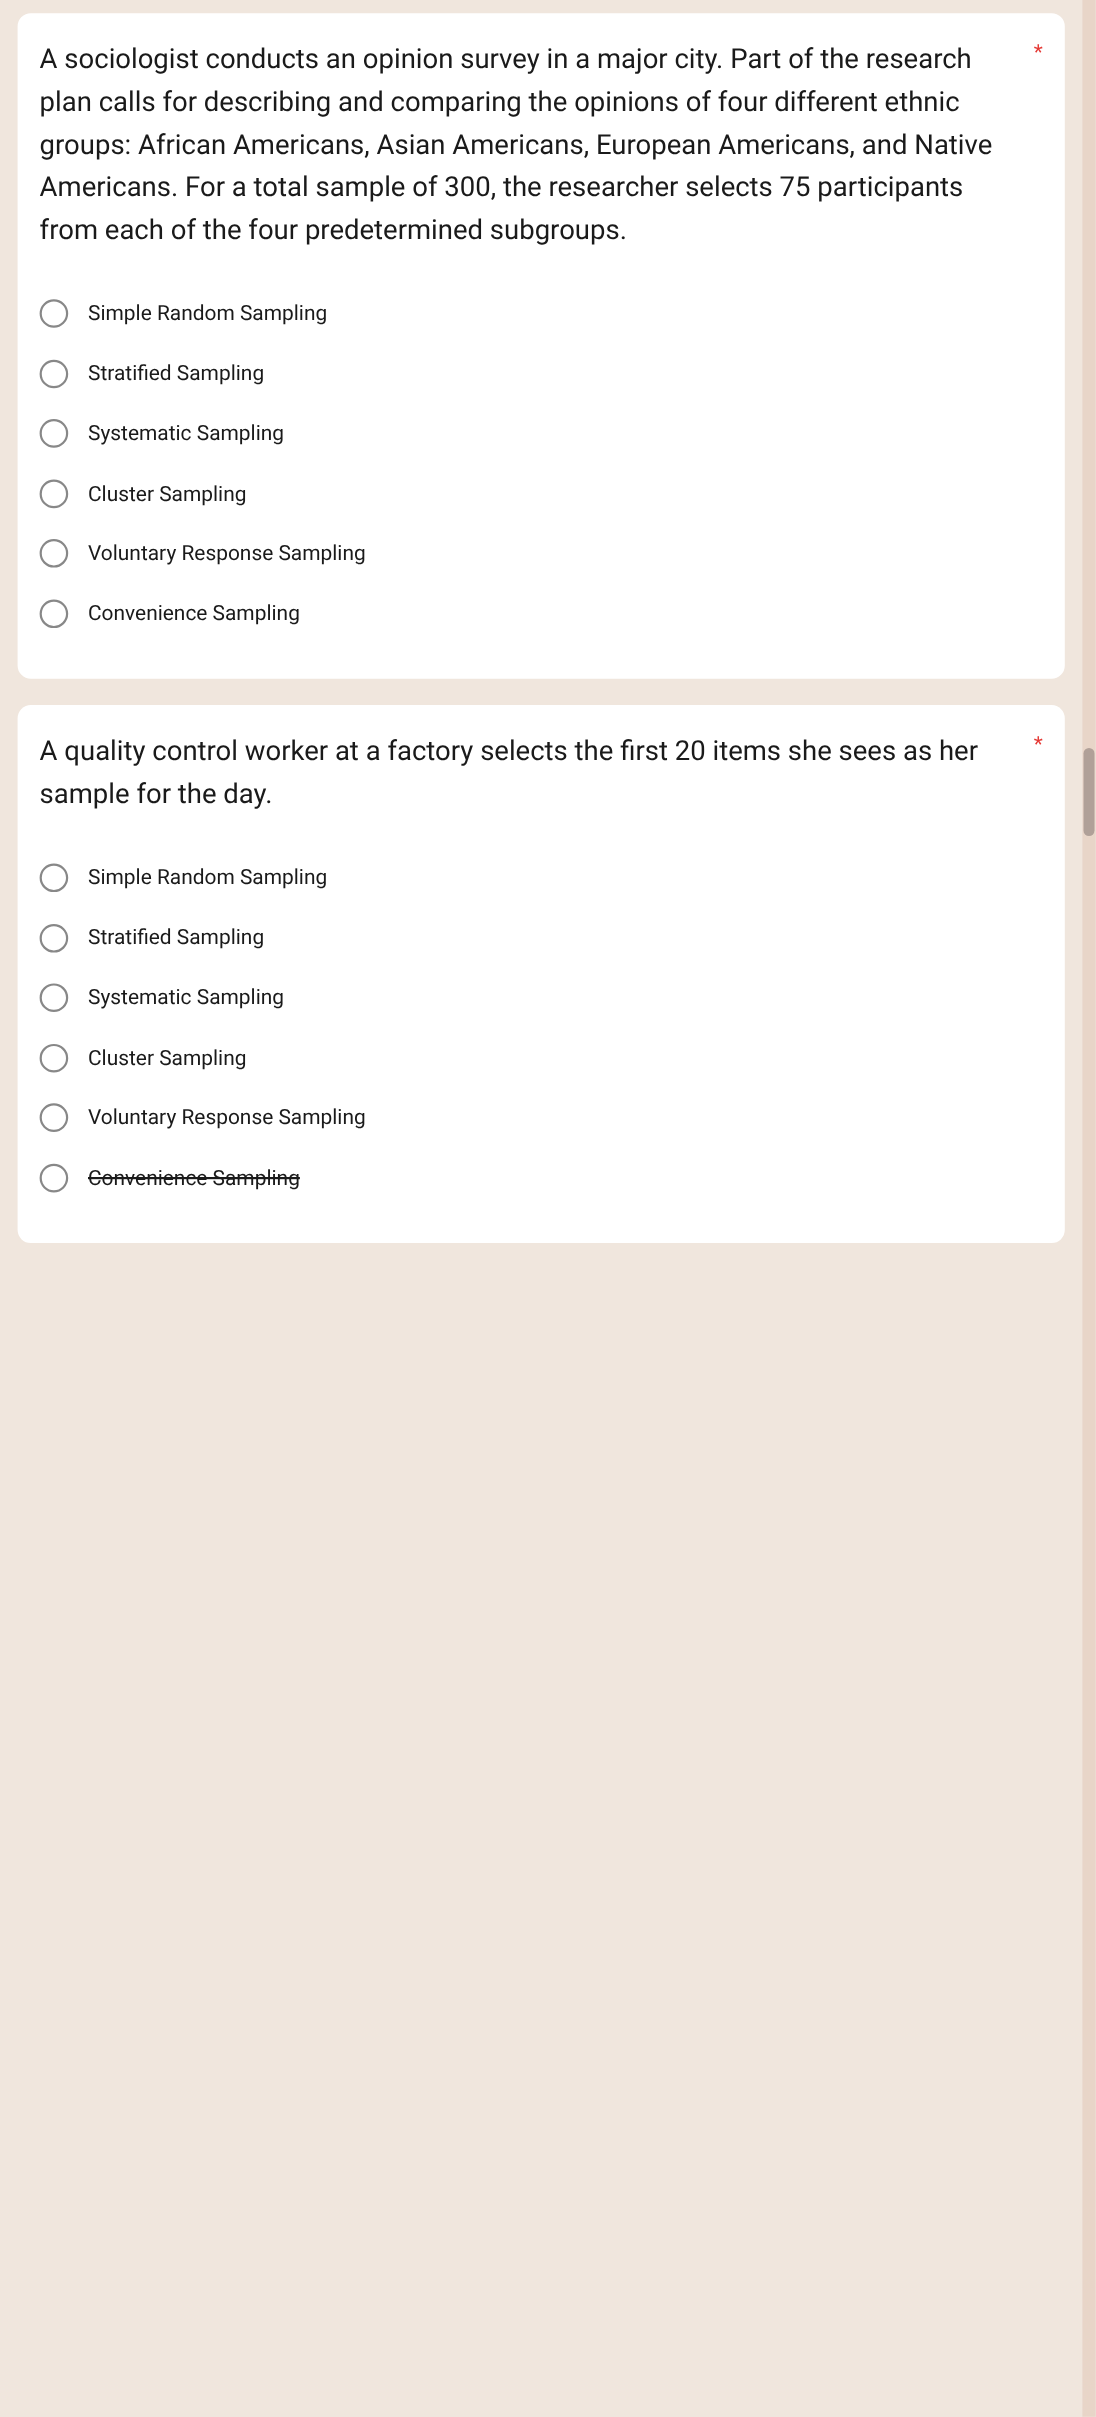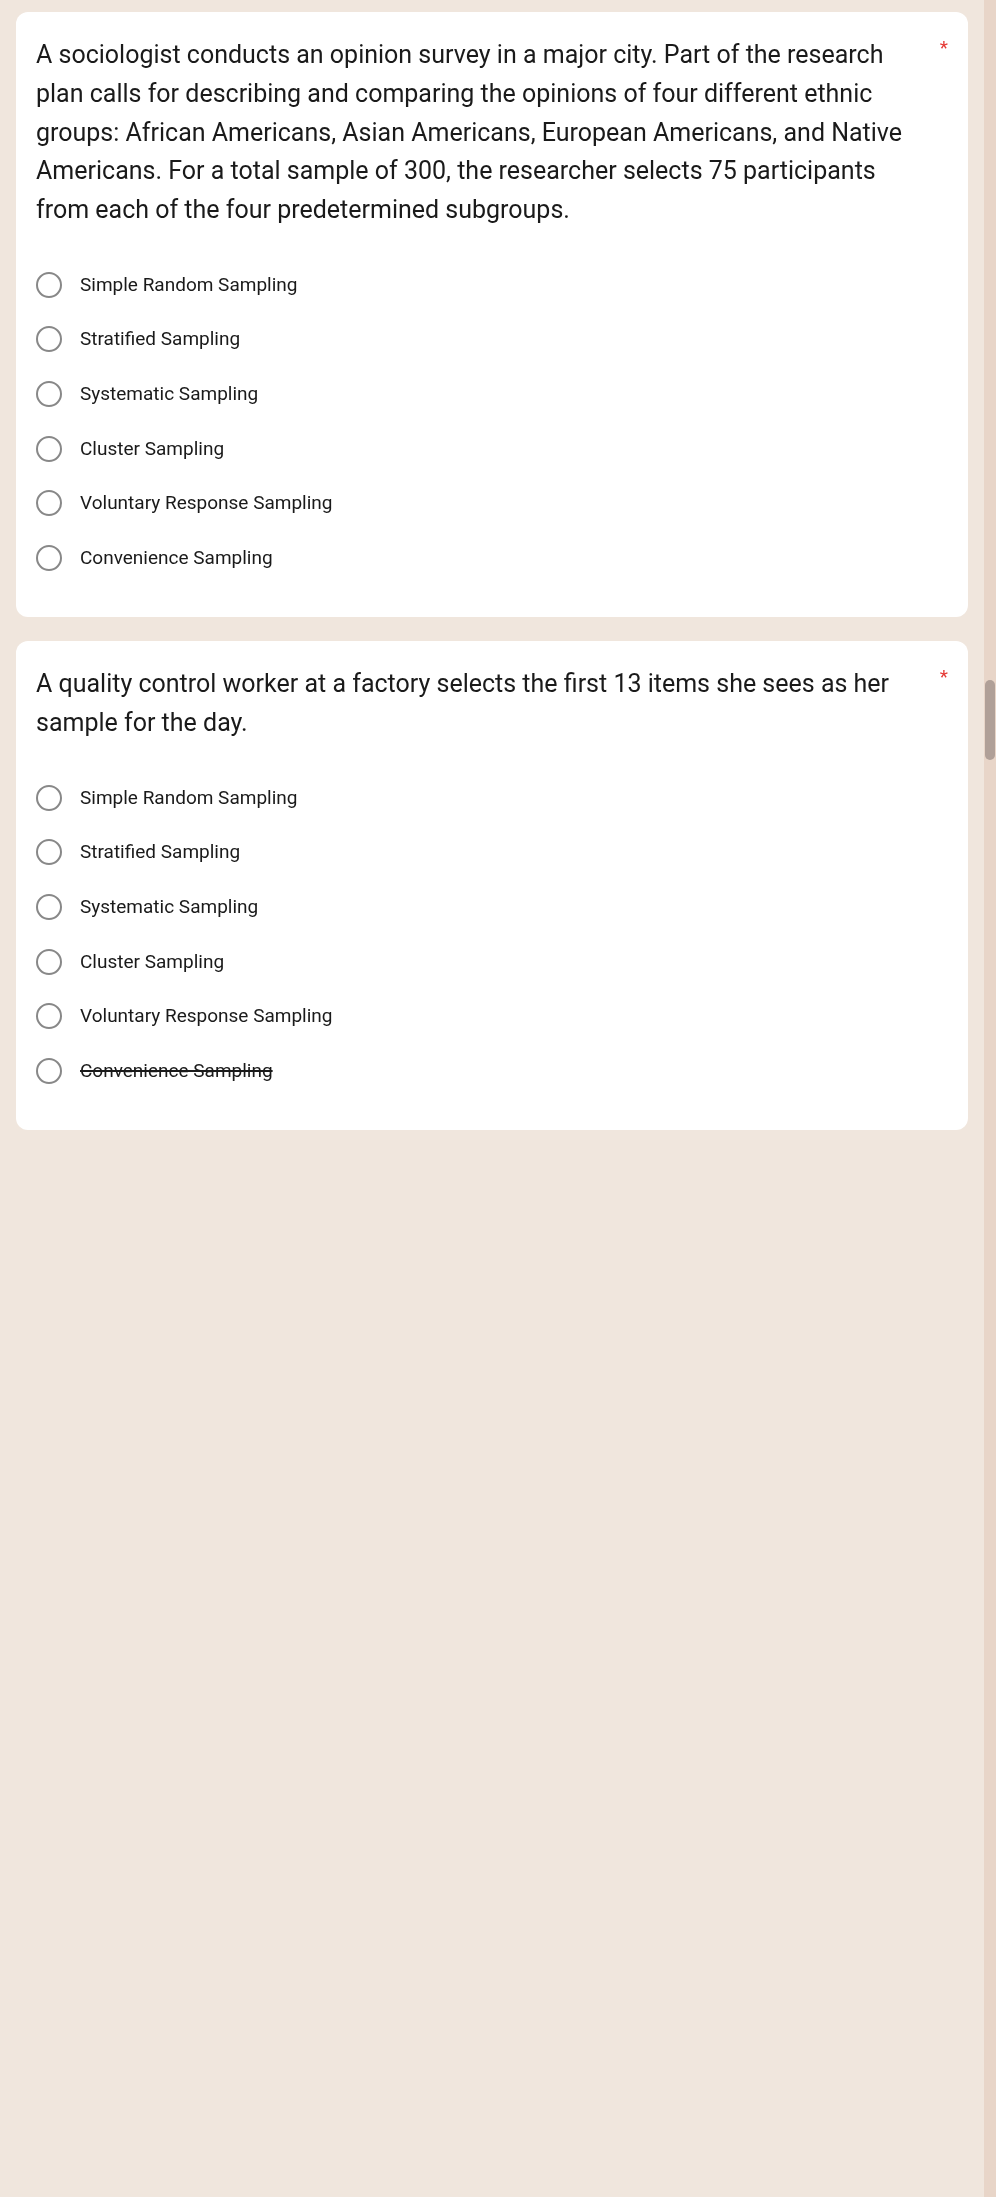--- a/index.html
+++ b/index.html
@@ -76,21 +76,21 @@
 
     .options-list {
       list-style: none;
       display: flex;
       flex-direction: column;
       gap: 0;
     }
 
     .option-item {
       display: flex;
-      align-items: flex-start;
+      align-items: center;
       padding: 14px 0;
       cursor: pointer;
       border-bottom: none;
     }
 
     .radio-circle {
       width: 26px;
       height: 26px;
       border-radius: 50%;
       border: 2px solid #888;
@@ -144,21 +144,21 @@
         </li>
         <li class="option-item">
           <span class="radio-circle"></span>
           <span class="option-label">Convenience Sampling</span>
         </li>
       </ul>
     </div>
 
     <div class="question-card">
       <span class="required-star">*</span>
-      <p class="question-text">A quality control worker at a factory selects the first 13 items she sees as her sample for the day.</p>
+      <p class="question-text">A quality control worker at a factory selects the first 20 items she sees as her sample for the day.</p>
       <ul class="options-list">
         <li class="option-item">
           <span class="radio-circle"></span>
           <span class="option-label">Simple Random Sampling</span>
         </li>
         <li class="option-item">
           <span class="radio-circle"></span>
           <span class="option-label">Stratified Sampling</span>
         </li>
         <li class="option-item">

